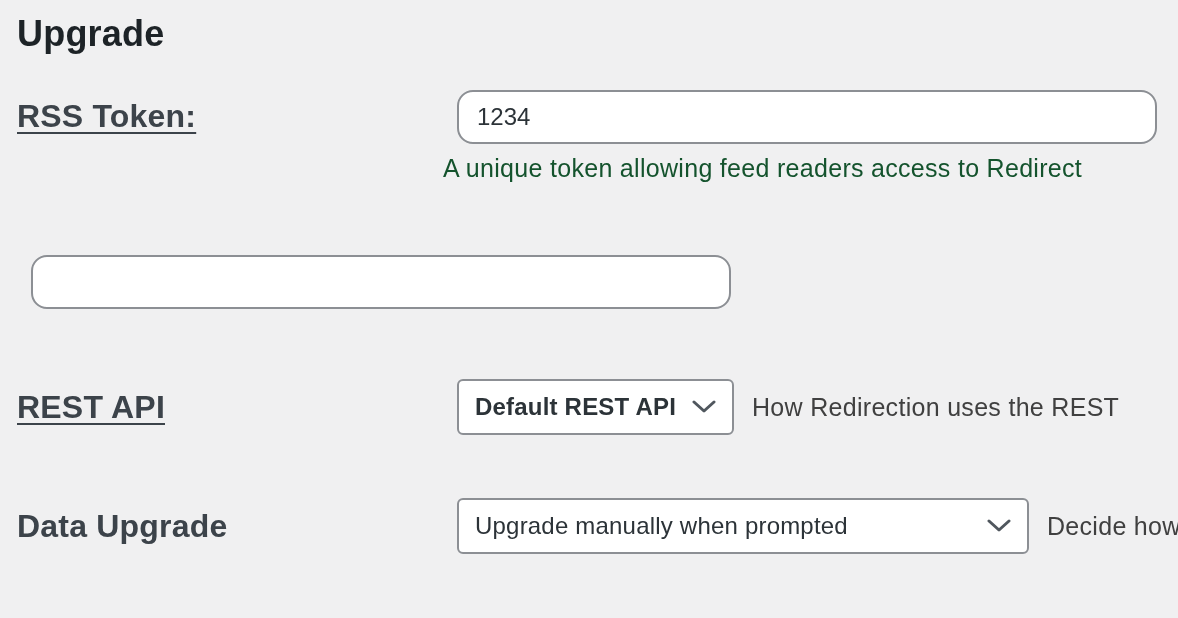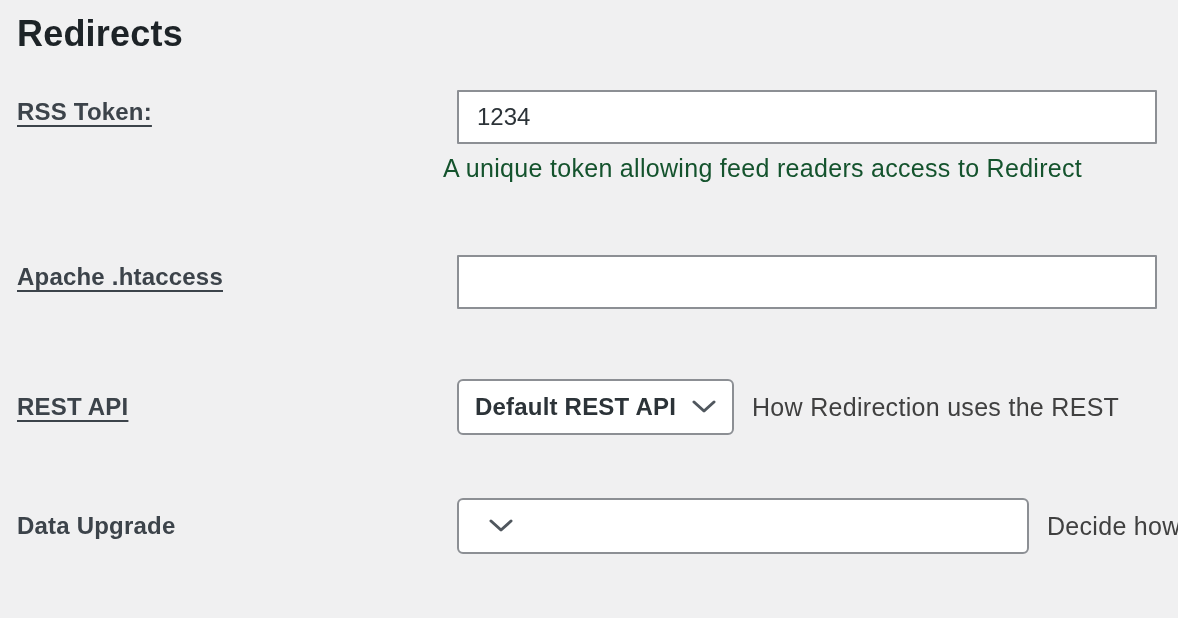--- a/index.html
+++ b/index.html
@@ -31,21 +31,21 @@
   }
   .row-rss      { margin-top: 36px; }
   .row-htaccess { margin-top: 73px; }
   .row-rest     { margin-top: 70px; align-items: center; }
   .row-upgrade  { margin-top: 63px; align-items: center; }
 
   .label-cell { padding-top: 8px; }
   .row-rest .label-cell, .row-upgrade .label-cell { padding-top: 0; }
 
   .setting-label {
-    font-size: 24px;
+    font-size: 32px;
     font-weight: 700;
     color: #3c434a;
     letter-spacing: 0.2px;
     text-decoration: none;
   }
   a.setting-label {
     text-decoration: underline;
     text-decoration-thickness: 2px;
     text-underline-offset: 5px;
     color: #3c434a;
@@ -53,21 +53,21 @@
   }
 
   .text-input {
     box-sizing: border-box;
     display: block;
     margin-left: 14px;
     width: 700px;
     height: 54px;
     background: #ffffff;
     border: 2px solid #8c8f94;
-    border-radius: 1px;
+    border-radius: 16px;
     padding: 0 18px;
     font-family: "Liberation Sans", sans-serif;
     font-size: 24px;
     color: #2c3338;
     outline: none;
   }
   .help-text {
     margin: 10px 0 0 0;
     font-size: 25px;
     line-height: 28px;
@@ -109,36 +109,33 @@
     letter-spacing: 0.3px;
     color: #404040;
     white-space: nowrap;
   }
 </style>
 </head>
 <body>
 
 <div class="page">
 
-  <h2 class="page-heading">Redirects</h2>
+  <h2 class="page-heading">Upgrade</h2>
 
   <div class="settings-row row-rss">
     <div class="label-cell">
       <a class="setting-label">RSS Token:</a>
     </div>
     <div class="content-cell">
       <input type="text" class="text-input" value="1234" style="">
       <p class="help-text">A unique token allowing feed readers access to Redirect</p>
     </div>
   </div>
 
   <div class="settings-row row-htaccess">
-    <div class="label-cell">
-      <a class="setting-label">Apache .htaccess</a>
-    </div>
     <div class="content-cell">
       <input type="text" class="text-input" value="" style="">
     </div>
   </div>
 
   <div class="settings-row row-rest">
     <div class="label-cell">
       <a class="setting-label">REST API</a>
     </div>
     <div class="content-cell control-line">
@@ -151,20 +148,21 @@
       <span class="inline-desc">How Redirection uses the REST</span>
     </div>
   </div>
 
   <div class="settings-row row-upgrade">
     <div class="label-cell">
       <span class="setting-label">Data Upgrade</span>
     </div>
     <div class="content-cell control-line">
       <div class="select-box select-upgrade">
+        <span class="select-value">Upgrade manually when prompted</span>
         <svg class="chevron" width="24" height="14" viewBox="0 0 24 14">
           <path d="M2 2 L12 11 L22 2" fill="none" stroke="#50575e" stroke-width="3" stroke-linecap="round" stroke-linejoin="round"></path>
         </svg>
       </div>
       <span class="inline-desc">Decide how</span>
     </div>
   </div>
 
 </div>
 

